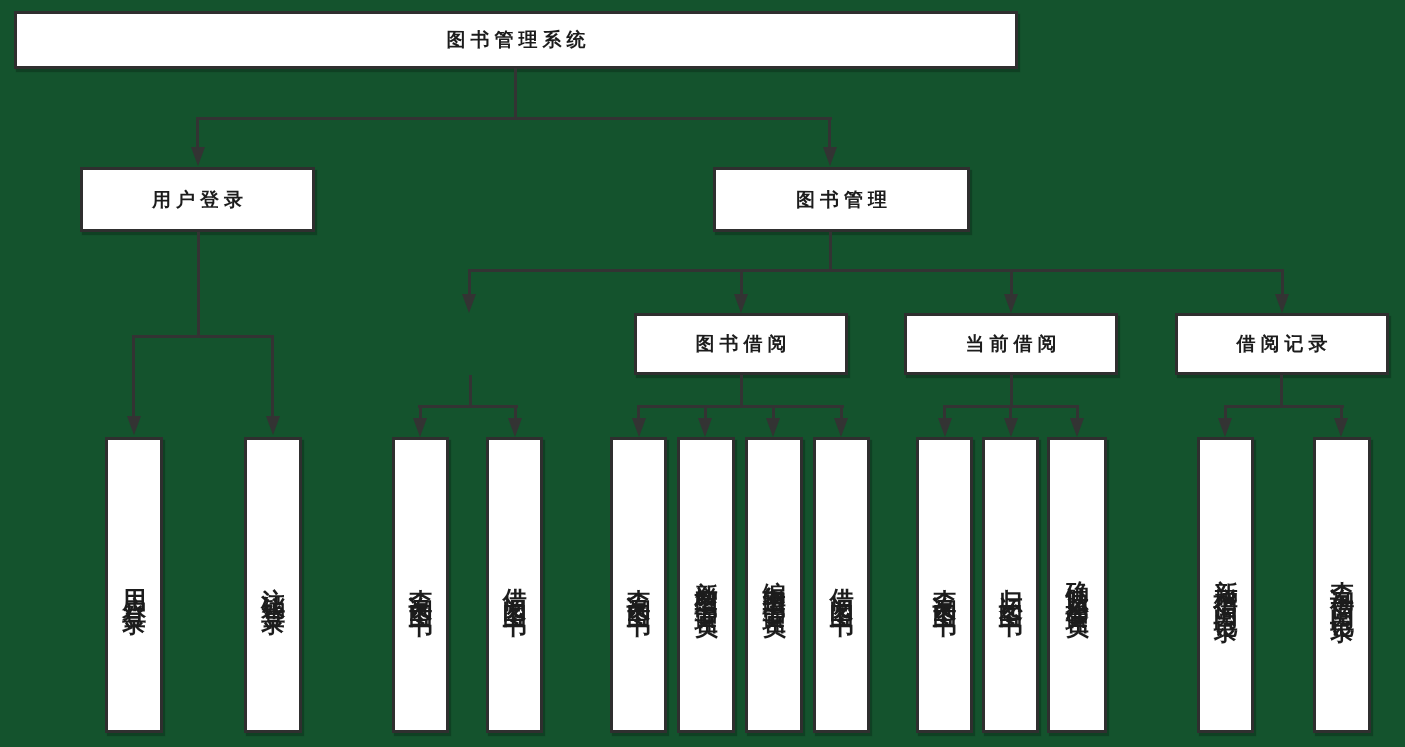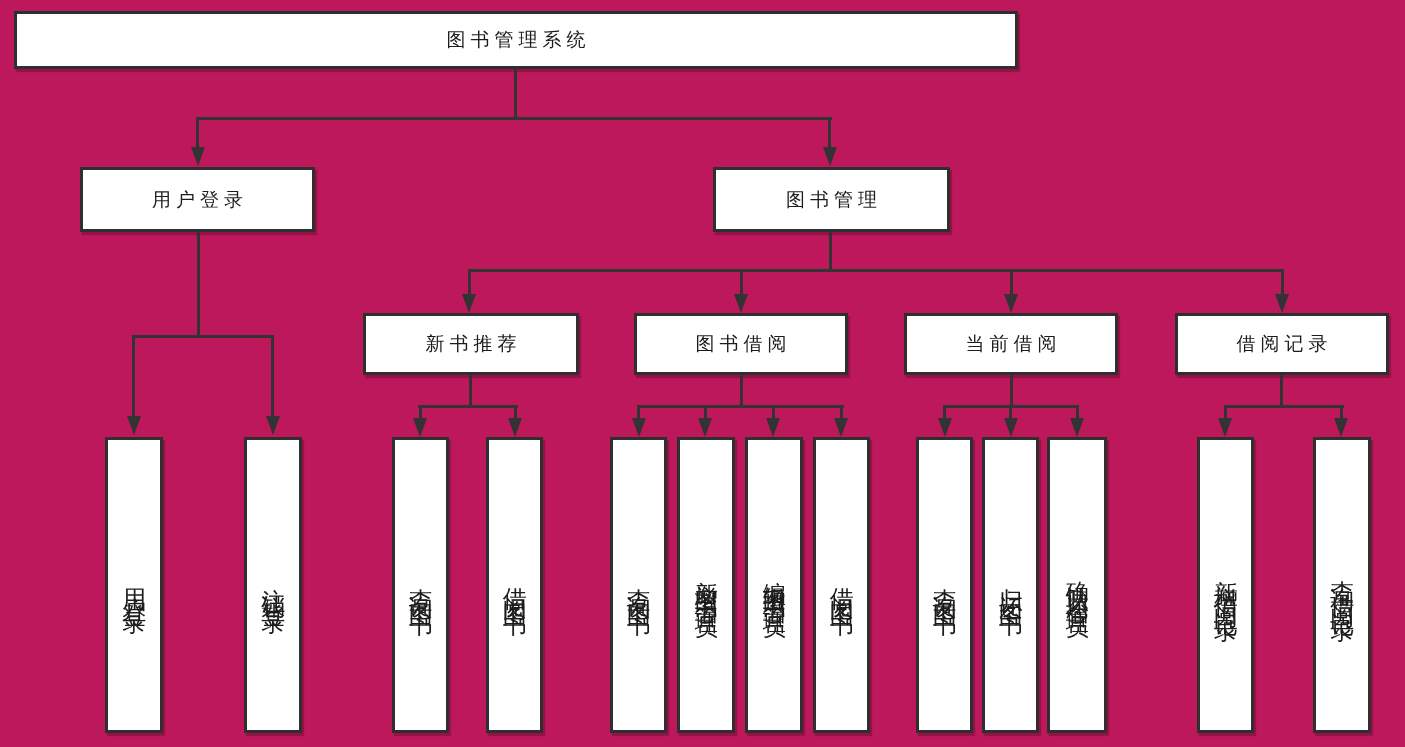--- a/index.html
+++ b/index.html
@@ -1,23 +1,24 @@
 <!DOCTYPE html>
 <html><head>
 <meta charset="utf-8">
 <style>
   html, body { margin: 0; padding: 0; background: #ffffff; }
   .canvas {
     position: relative;
     width: 1405px;
     height: 747px;
-    background: #be185d;
+    background: #14532d;
     overflow: hidden;
     font-family: "Liberation Sans", "DejaVu Sans", sans-serif;
     color: #1c1c1c;
+    font-weight: bold;
   }
   .box {
     position: absolute;
     box-sizing: border-box;
     background: #ffffff;
     border: 3px solid #2f2f2f;
     display: flex;
     align-items: center;
     justify-content: center;
     box-shadow: 2px 3px 1px rgba(0,0,0,0.22);
@@ -75,21 +76,21 @@
   <div class="line" style="left:514px;top:68px;width:3px;height:50px"></div>
   <div class="line" style="left:196px;top:117px;width:636px;height:3px"></div>
   <div class="line" style="left:196px;top:117px;width:3px;height:30px"></div>
   <div class="arrow" style="left:191px;top:147px"></div>
   <div class="line" style="left:828px;top:117px;width:3px;height:30px"></div>
   <div class="arrow" style="left:823px;top:147px"></div>
 
   <div class="box h" style="left:80px;top:167px;width:235px;height:65px">
     <span>用户登录</span>
   </div>
-  <div class="box h" style="left:713px;top:167px;width:237px;height:65px">
+  <div class="box h" style="left:713px;top:167px;width:257px;height:65px">
     <span>图书管理</span>
   </div>
 
   <div class="line" style="left:197px;top:232px;width:3px;height:103px"></div>
   <div class="line" style="left:132px;top:335px;width:142px;height:3px"></div>
   <div class="line" style="left:132px;top:335px;width:3px;height:81px"></div>
   <div class="arrow" style="left:127px;top:416px"></div>
   <div class="line" style="left:271px;top:335px;width:3px;height:81px"></div>
   <div class="arrow" style="left:266px;top:416px"></div>
 
@@ -97,23 +98,20 @@
   <div class="line" style="left:468px;top:269px;width:816px;height:3px"></div>
   <div class="line" style="left:468px;top:269px;width:3px;height:25px"></div>
   <div class="arrow" style="left:462px;top:294px"></div>
   <div class="line" style="left:740px;top:269px;width:3px;height:25px"></div>
   <div class="arrow" style="left:734px;top:294px"></div>
   <div class="line" style="left:1010px;top:269px;width:3px;height:25px"></div>
   <div class="arrow" style="left:1004px;top:294px"></div>
   <div class="line" style="left:1281px;top:269px;width:3px;height:25px"></div>
   <div class="arrow" style="left:1275px;top:294px"></div>
 
-  <div class="box h" style="left:363px;top:313px;width:216px;height:62px">
-    <span>新书推荐</span>
-  </div>
   <div class="box h" style="left:904px;top:313px;width:214px;height:62px">
     <span>当前借阅</span>
   </div>
   <div class="box h" style="left:634px;top:313px;width:214px;height:62px">
     <span>图书借阅</span>
   </div>
   <div class="box h" style="left:1175px;top:313px;width:214px;height:62px">
     <span>借阅记录</span>
   </div>
 

